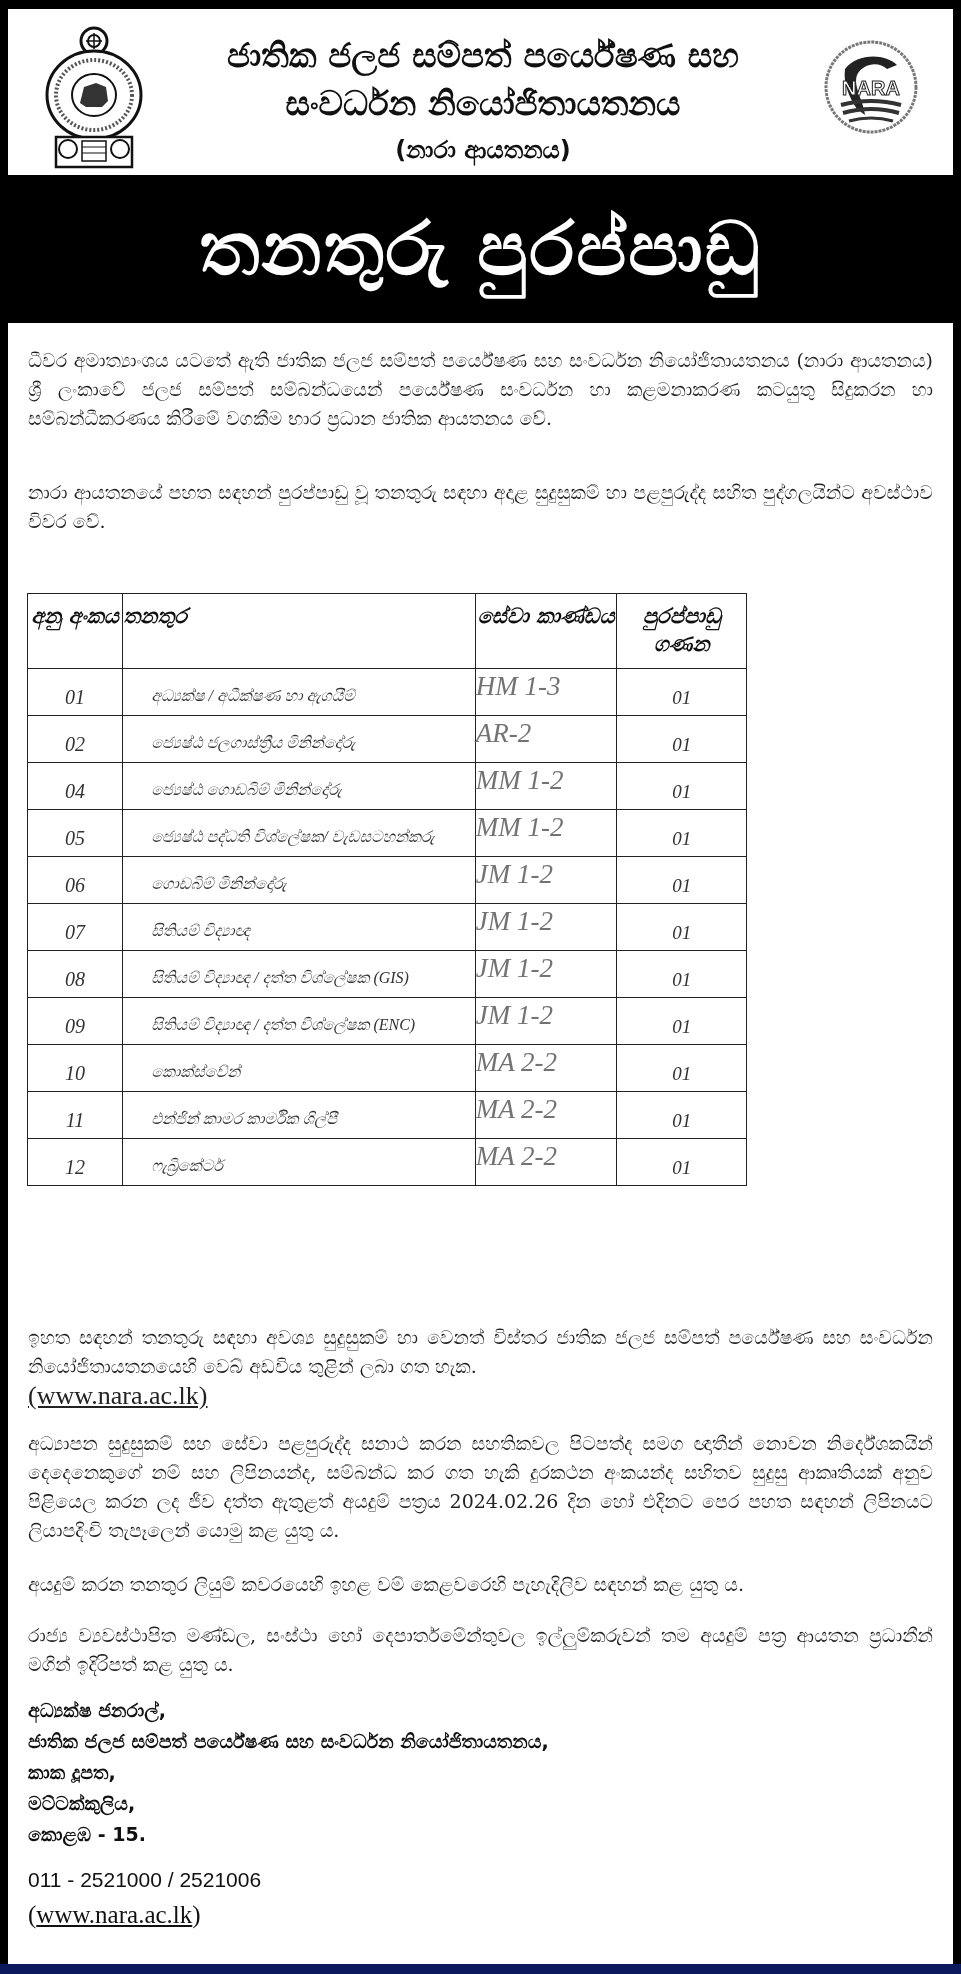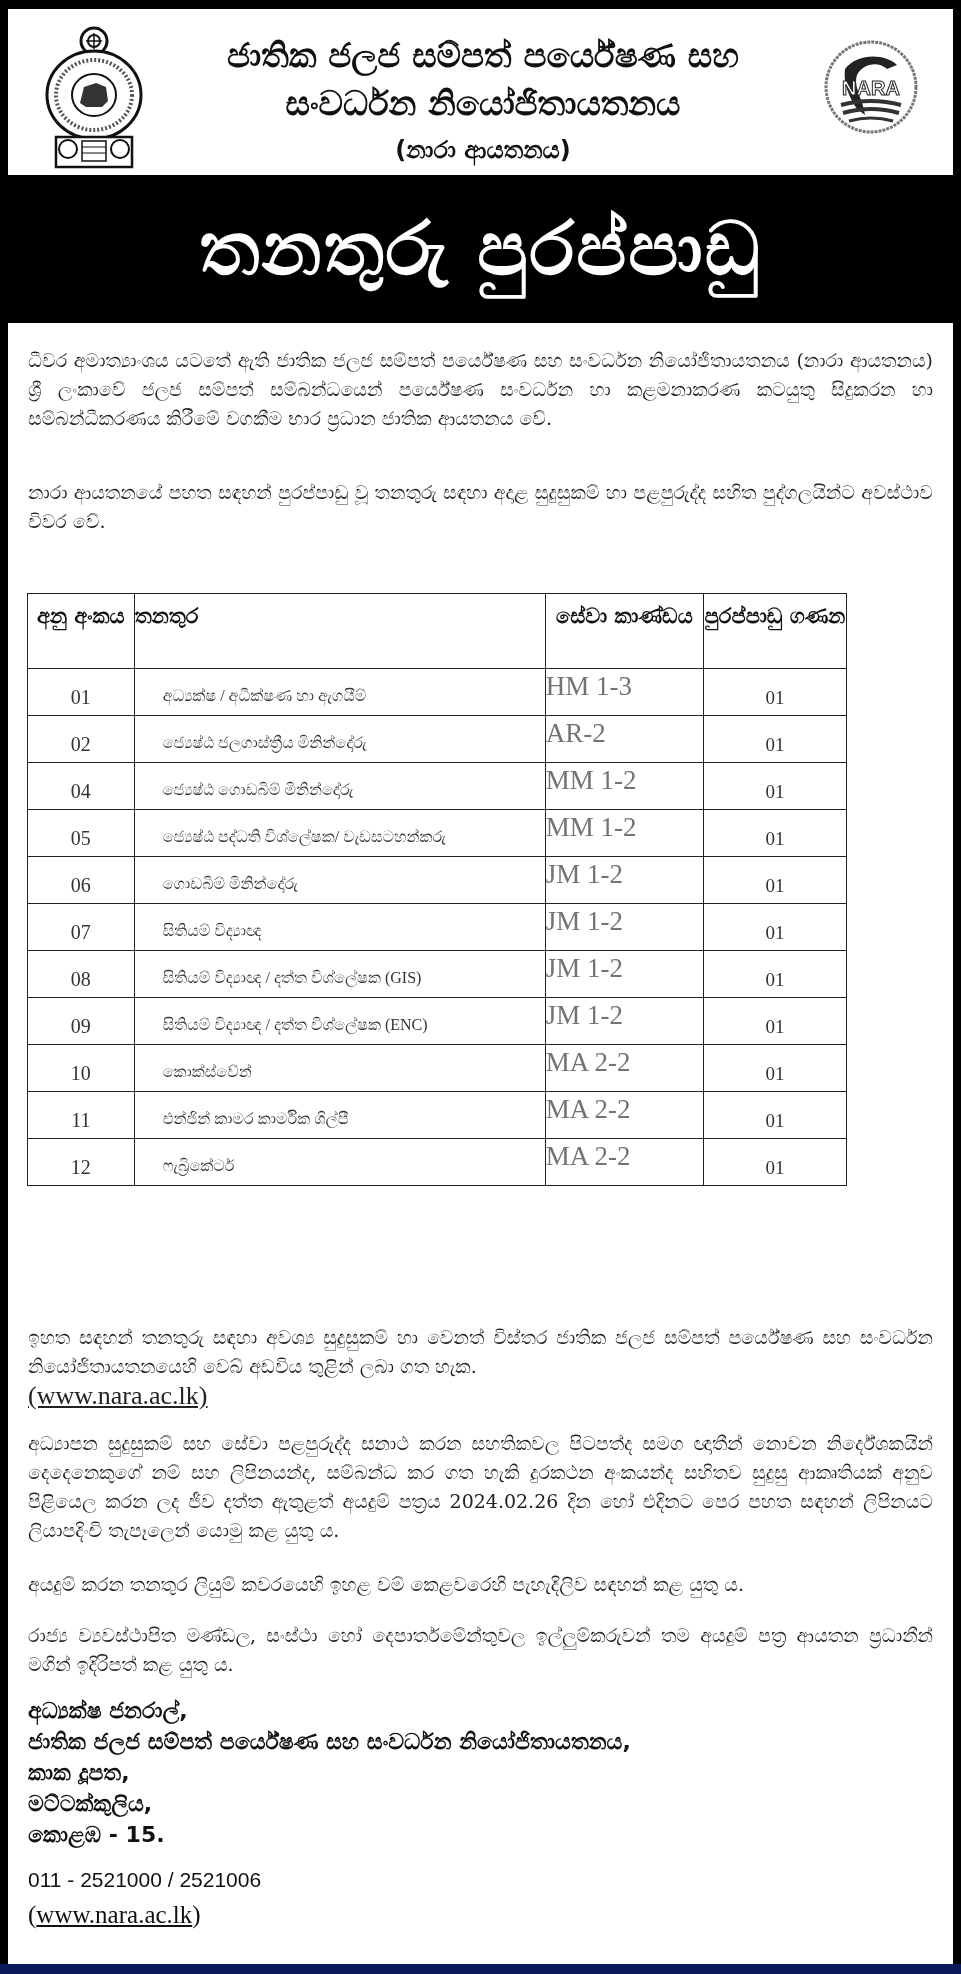--- a/index.html
+++ b/index.html
@@ -21,41 +21,41 @@
   
   .title-band { position: absolute; left: 0; top: 166px; width: 945px; height: 148px; background: #000; display: flex; align-items: center; justify-content: center; }
   .title-text { color: #fff; font-weight: bold; font-size: 74px; letter-spacing: 2px; font-family: "DejaVu Sans", sans-serif; }
 
   
   .body { position: absolute; left: 0; top: 314px; width: 945px; }
   .para { position: absolute; left: 20px; width: 905px; font-family: "DejaVu Serif", serif; font-size: 19px; line-height: 29px; text-align: justify; color: #222; }
   .p1 { top: 23px; }
   .p2 { top: 155px; }
 
-  table.posts { position: absolute; left: 19px; top: 270px; width: 820px; border-collapse: collapse; }
+  table.posts { position: absolute; left: 19px; top: 270px; width: 720px; border-collapse: collapse; font-style: italic; }
   table.posts th, table.posts td { border: 1.5px solid #222; }
   table.posts th { height: 75px; font-size: 21px; font-weight: bold; line-height: 28px; vertical-align: top; padding-top: 8px; }
   table.posts td { height: 47px; font-family: "Liberation Serif", serif; }
   .c-no { width: 117px; text-align: center; }
   .c-post { width: 463px; }
   .c-grade { width: 173px; }
   .c-count { width: 155px; text-align: center; }
   th.c-post { text-align: left; padding-left: 0; }
   td.c-no { font-size: 20px; padding-top: 10px; color: #333; }
   td.c-post { font-family: "DejaVu Serif", serif; font-size: 16px; padding-left: 28px; padding-top: 8px; color: #333; }
   td.c-grade { font-size: 27px; vertical-align: top; padding-top: 2px; color: #737373; }
   td.c-count { font-size: 19px; padding-top: 12px; color: #333; }
 
   .p3 { top: 1000px; }
   .p3 .link { text-decoration: underline; font-family: "Liberation Serif", serif; font-size: 26px; }
   .p4 { top: 1106px; }
   .p5 { top: 1247px; }
   .p6 { top: 1298px; }
 
-  .address { position: absolute; left: 20px; top: 1372px; font-weight: bold; font-size: 22px; line-height: 31px; color: #111; }
+  .address { position: absolute; left: 20px; top: 1372px; font-weight: bold; font-size: 19px; line-height: 31px; color: #111; }
   .phone { position: absolute; left: 20px; top: 1545px; font-size: 21px; color: #111; font-family: "Liberation Sans", sans-serif; }
   .web { position: absolute; left: 20px; top: 1578px; font-size: 25px; color: #111; font-family: "Liberation Serif", serif; }
   .web .link { text-decoration: underline; }
 </style>
 </head>
 <body>
 
 <div class="frame">
 
   <div class="header">

